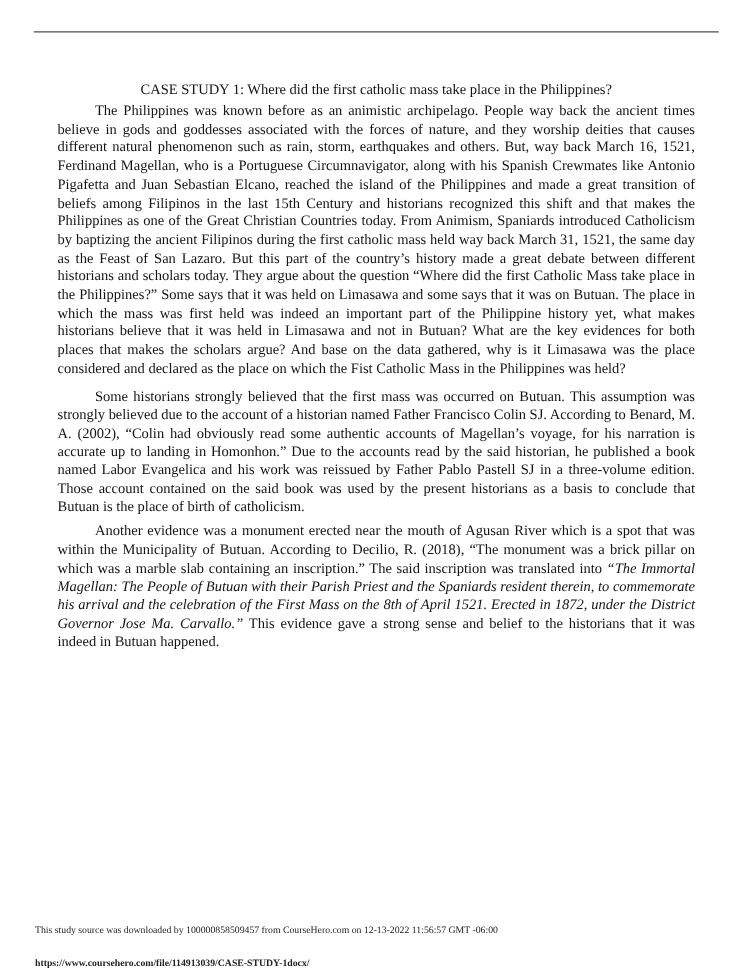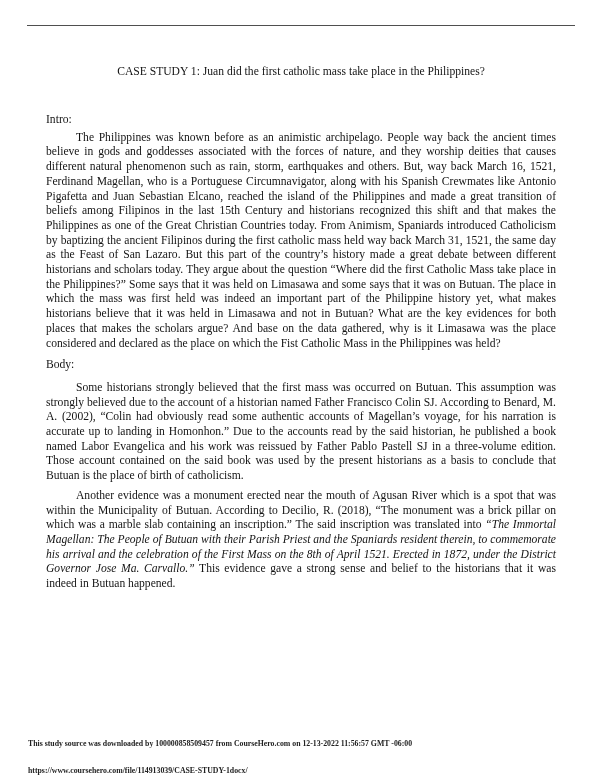--- a/index.html
+++ b/index.html
@@ -53,47 +53,44 @@
   p.para.another-p { margin-top: 5px; }
   p.para em { font-style: italic; }
   .footer-note {
     position: absolute;
     top: 739px;
     left: 28px;
     font-size: 7.8px;
     line-height: 9px;
     color: #222222;
     white-space: nowrap;
-    font-weight: bold;
   }
   .footer-url {
     position: absolute;
     top: 766px;
     left: 28px;
     font-size: 7.8px;
     line-height: 9px;
     color: #222222;
     text-decoration: none;
     white-space: nowrap;
     font-weight: bold;
   }
 </style>
 </head>
 <body>
 
 <div class="top-rule"></div>
 
 <div class="content">
-  <h1 class="doc-title">CASE STUDY 1: Juan did the first catholic mass take place in the Philippines?</h1>
+  <h1 class="doc-title">CASE STUDY 1: Where did the first catholic mass take place in the Philippines?</h1>
 
-  <div class="sec-heading intro">Intro:</div>
 
   <p class="para intro-p"><span>The Philippines was known before as an animistic archipelago. People way back the ancient times believe in gods and goddesses associated with the forces of nature, and they worship deities that causes different natural phenomenon such as rain, storm, earthquakes and others. But, way back March 16, 1521, Ferdinand Magellan, who is a Portuguese Circumnavigator, along with his Spanish Crewmates like Antonio Pigafetta and Juan Sebastian Elcano, reached the island of the Philippines and made a great transition of beliefs among Filipinos in the last 15th Century and historians recognized this shift and that makes the Philippines as one of the Great Christian Countries today. From Animism, Spaniards introduced Catholicism by baptizing the ancient Filipinos during the first catholic mass held way back March 31, 1521, the same day as the Feast of San Lazaro. But this part of the country’s history made a great debate between different historians and scholars today. They argue about the question “Where did the first Catholic Mass take place in the Philippines?” Some says that it was held on Limasawa and some says that it was on Butuan. The place in which the mass was first held was indeed an important part of the Philippine history yet, what makes historians believe that it was held in Limasawa and not in Butuan? What are the key evidences for both places that makes the scholars argue? And base on the data gathered, why is it Limasawa was the place considered and declared as the place on which the Fist Catholic Mass in the Philippines was held?</span></p>
 
-  <div class="sec-heading body">Body:</div>
 
   <p class="para some-p"><span>Some historians strongly believed that the first mass was occurred on Butuan. This assumption was strongly believed due to the account of a historian named Father Francisco Colin SJ. According to Benard, M. A. (2002), “Colin had obviously read some authentic accounts of Magellan’s voyage, for his narration is accurate up to landing in Homonhon.” Due to the accounts read by the said historian, he published a book named Labor Evangelica and his work was reissued by Father Pablo Pastell SJ in a three-volume edition. Those account contained on the said book was used by the present historians as a basis to conclude that Butuan is the place of birth of catholicism.</span></p>
 
   <p class="para another-p"><span>Another evidence was a monument erected near the mouth of Agusan River which is a spot that was within the Municipality of Butuan. According to Decilio, R. (2018), “The monument was a brick pillar on which was a marble slab containing an inscription.” The said inscription was translated into </span><em>“The Immortal Magellan: The People of Butuan with their Parish Priest and the Spaniards resident therein, to commemorate his arrival and the celebration of the First Mass on the 8th of April 1521. Erected in 1872, under the District Governor Jose Ma. Carvallo.”</em><span> This evidence gave a strong sense and belief to the historians that it was indeed in Butuan happened.</span></p>
 </div>
 
 <div class="footer-note">This study source was downloaded by 100000858509457 from CourseHero.com on 12-13-2022 11:56:57 GMT -06:00</div>
 
 <a class="footer-url" href="#">https://www.coursehero.com/file/114913039/CASE-STUDY-1docx/</a>
 

